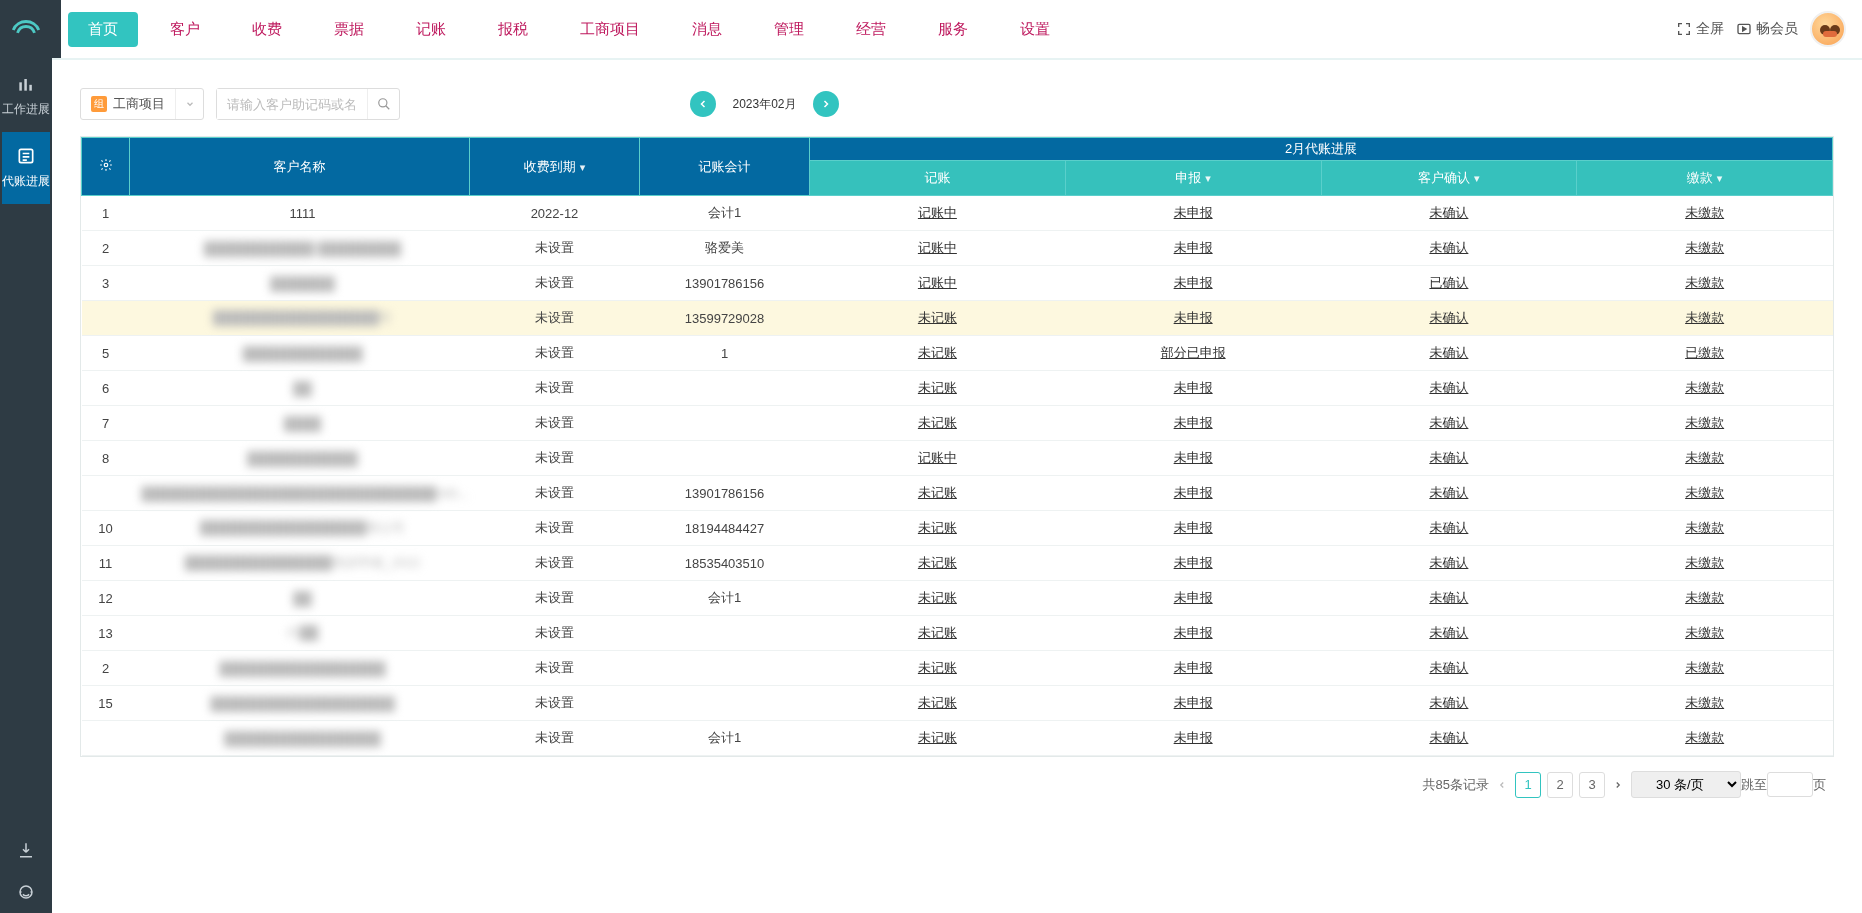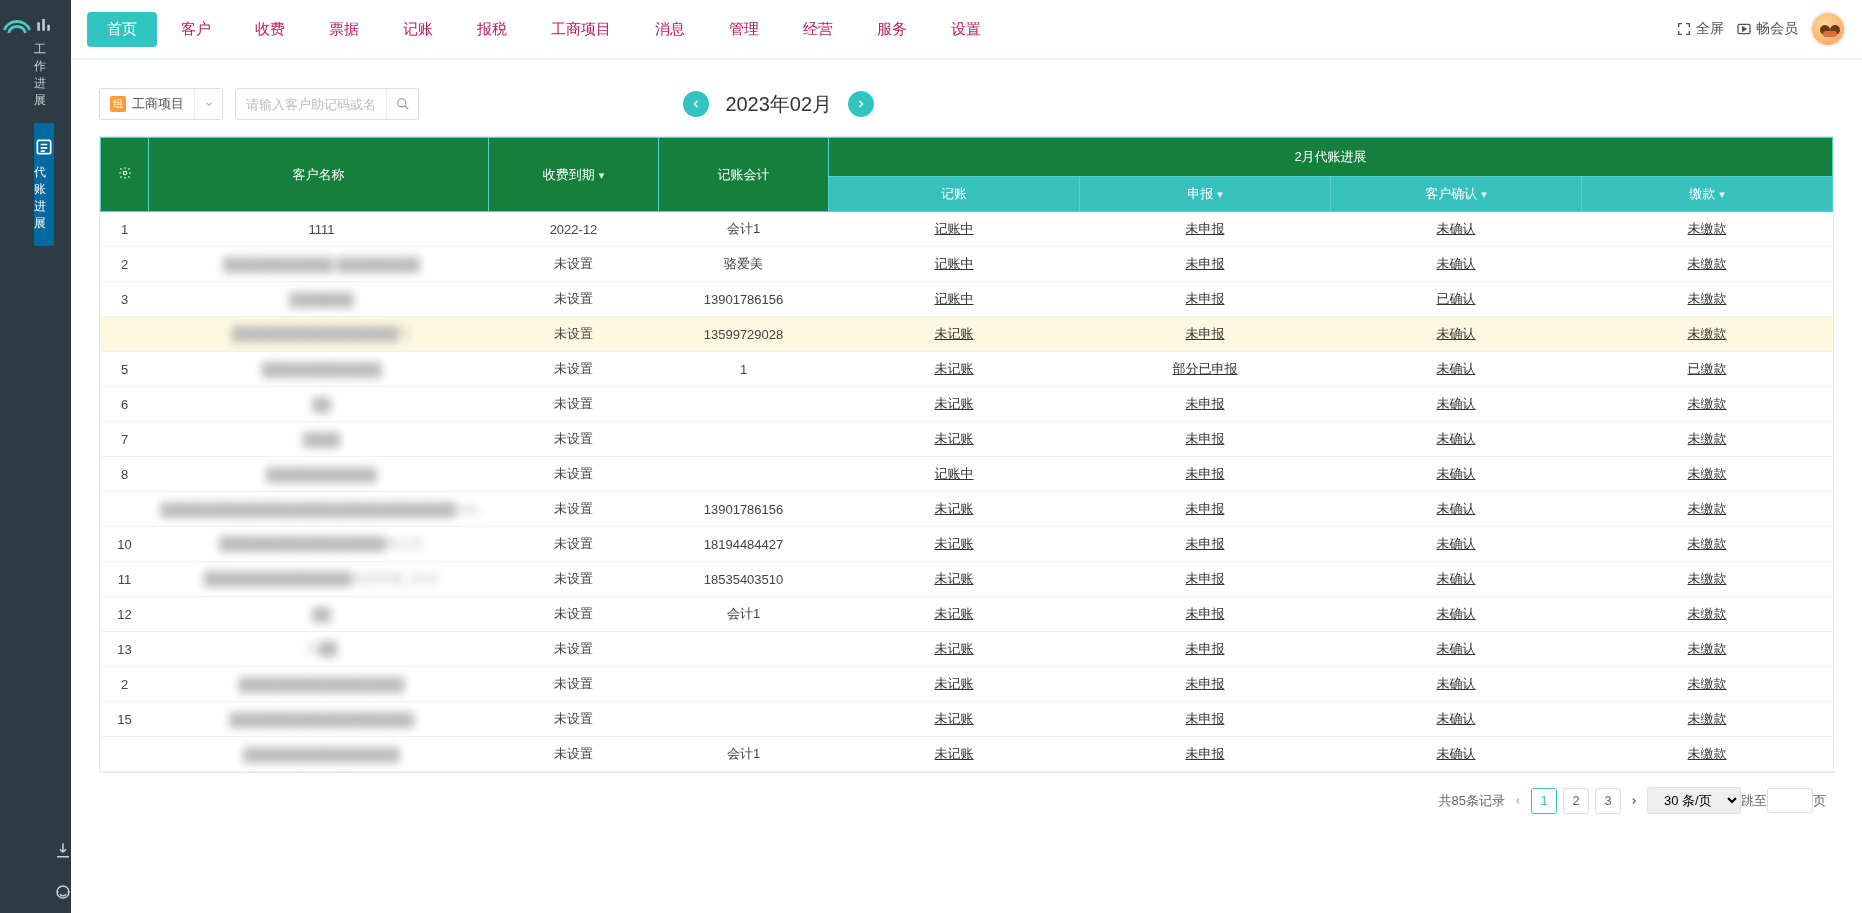--- a/index.html
+++ b/index.html
@@ -1,74 +1,74 @@
 <!DOCTYPE html>
 <html><head>
 <meta charset="utf-8">
 <style>
 * { box-sizing: border-box; margin: 0; padding: 0; }
 body { font-family: "Microsoft YaHei", Arial, sans-serif; font-size: 13px; color: #333; background: #fff; }
 
 .app { display: flex; height: 100vh; }
-.sidebar { width: 71px; background: #2e3b44; display: flex; flex-direction: row; padding-top: 0; }
+.sidebar { width: 52px; background: #2e3b44; display: flex; flex-direction: column; align-items: center; padding-top: 0; }
 .sidebar-logo { width: 70px; height: 60px; display: flex; align-items: center; justify-content: center; background: #2e3b44; }
 .sidebar-item { width: 100%; padding: 14px 0; display: flex; flex-direction: column; align-items: center; color: #c8d0d6; cursor: pointer; font-size: 12px; }
 .sidebar-item.active { background: #0369a1; color: #fff; }
 .sidebar-item .icon-box { margin-bottom: 4px; }
 .sidebar-bottom { margin-top: auto; width: 100%; }
 .sidebar-bottom .sidebar-item { padding: 12px 0; }
 
 .main { flex: 1; display: flex; flex-direction: column; min-width: 0; }
 .topbar { height: 60px; border-bottom: 2px solid #e7f3f3; display: flex; align-items: center; padding: 0 16px; }
-.nav { display: flex; align-items: center; gap: 4px; }
+.nav { display: flex; align-items: center; gap: 12px; }
 .nav-item { padding: 8px 20px; color: #be185d; font-size: 15px; cursor: pointer; border-radius: 4px; }
 .nav-item.active { background: #32c4c0; color: #fff; }
 .topbar-right { margin-left: auto; display: flex; align-items: center; gap: 12px; color: #555; font-size: 14px; }
 .topbar-right .tb-item { display: flex; align-items: center; gap: 4px; cursor: pointer; }
 .avatar-img { width: 36px; height: 36px; border-radius: 50%; background: radial-gradient(circle at 40% 35%, #ffd89b, #f9a051); border: 2px solid #f0f0f0; position: relative; overflow: hidden; }
 .avatar-img::before { content: ""; position: absolute; width: 10px; height: 10px; background: #6b3b1a; border-radius: 50%; top: 12px; left: 8px; box-shadow: 10px 0 0 #6b3b1a; }
 .avatar-img::after { content: ""; position: absolute; width: 14px; height: 6px; background: #e06b3c; border-radius: 3px; bottom: 8px; left: 11px; }
 
 .content { flex: 1; padding: 28px 28px 0 28px; overflow: auto; background: #fff; }
 .toolbar { display: flex; align-items: center; gap: 12px; margin-bottom: 16px; }
 .select-emp { display: flex; align-items: center; border: 1px solid #ddd; border-radius: 3px; height: 32px; }
 .select-emp-label { display: flex; align-items: center; gap: 6px; padding: 0 10px; font-size: 13px; color: #555; }
 .select-emp-tag { background: #ff9b3a; color: #fff; font-size: 10px; padding: 1px 3px; border-radius: 2px; }
 .select-emp-caret { width: 28px; height: 30px; border-left: 1px solid #eee; display: flex; align-items: center; justify-content: center; color: #bbb; }
 .search-box { display: flex; align-items: center; border: 1px solid #ddd; border-radius: 3px; height: 32px; }
 .search-box input { border: none; outline: none; padding: 0 10px; width: 150px; font-size: 13px; height: 30px; }
 .search-box input::placeholder { color: #bbb; }
 .search-btn { width: 32px; height: 30px; border-left: 1px solid #eee; display: flex; align-items: center; justify-content: center; color: #999; cursor: pointer; }
 .date-nav { flex: 1; display: flex; align-items: center; justify-content: center; gap: 16px; }
 .date-arrow { width: 26px; height: 26px; border-radius: 50%; background: #32c4c0; color: #fff; display: flex; align-items: center; justify-content: center; cursor: pointer; font-size: 14px; }
-.date-label { font-size: 20px; color: #333; }
+.date-label { font-size: 12px; color: #333; }
 
 .table-wrap { border: 1px solid #e3e9e9; }
 table { width: 100%; border-collapse: collapse; table-layout: fixed; }
-thead th { background: #15803d; color: #fff; font-weight: normal; font-size: 13px; padding: 10px 6px; border: 1px solid #5acfcb; text-align: center; }
+thead th { background: #0369a1; color: #fff; font-weight: normal; font-size: 13px; padding: 2px 6px; border: 1px solid #5acfcb; text-align: center; }
 thead th.sub { background: #36c1bc; padding: 8px 4px; }
 tbody td { padding: 8px 6px; border-bottom: 1px solid #eef2f2; text-align: center; font-size: 13px; color: #444; }
 tbody td.name-cell { text-align: center; padding-left: 12px; }
 tbody tr.highlighted { background: #fdf8df; }
 .link { color: #333; text-decoration: underline; cursor: pointer; }
 .gear-th { width: 48px; }
 .col-idx { width: 48px; }
 .col-name { width: 340px; }
 .col-due { width: 170px; }
 .col-acc { width: 170px; }
 
 .filter-ic { margin-left: 4px; font-size: 11px; opacity: 0.9; }
 
 .blur { filter: blur(4px); color: #bbb; user-select: none; }
 
 .pager { display: flex; align-items: center; justify-content: flex-end; padding: 14px 8px; font-size: 13px; color: #666; }
 .pager .pg-btn { width: 26px; height: 26px; display: flex; align-items: center; justify-content: center; border: 1px solid transparent; border-radius: 3px; cursor: pointer; color: #666; }
 .pager .pg-btn.num { border: 1px solid #ddd; }
 .pager .pg-btn.active { border-color: #32c4c0; color: #32c4c0; }
-.pager select { border: 1px solid #ddd; border-radius: 3px; padding: 4px 12px; font-size: 13px; }
+.pager select { border: 1px solid #ddd; border-radius: 3px; padding: 4px 20px; font-size: 13px; }
 .pager input { width: 46px; border: 1px solid #ddd; border-radius: 3px; padding: 4px; font-size: 13px; }
 
 .svg-ic { display: inline-block; vertical-align: middle; }
 </style>
 </head>
 <body>
 
 <div class="app">
   <div class="sidebar">
     <div class="sidebar-logo">

